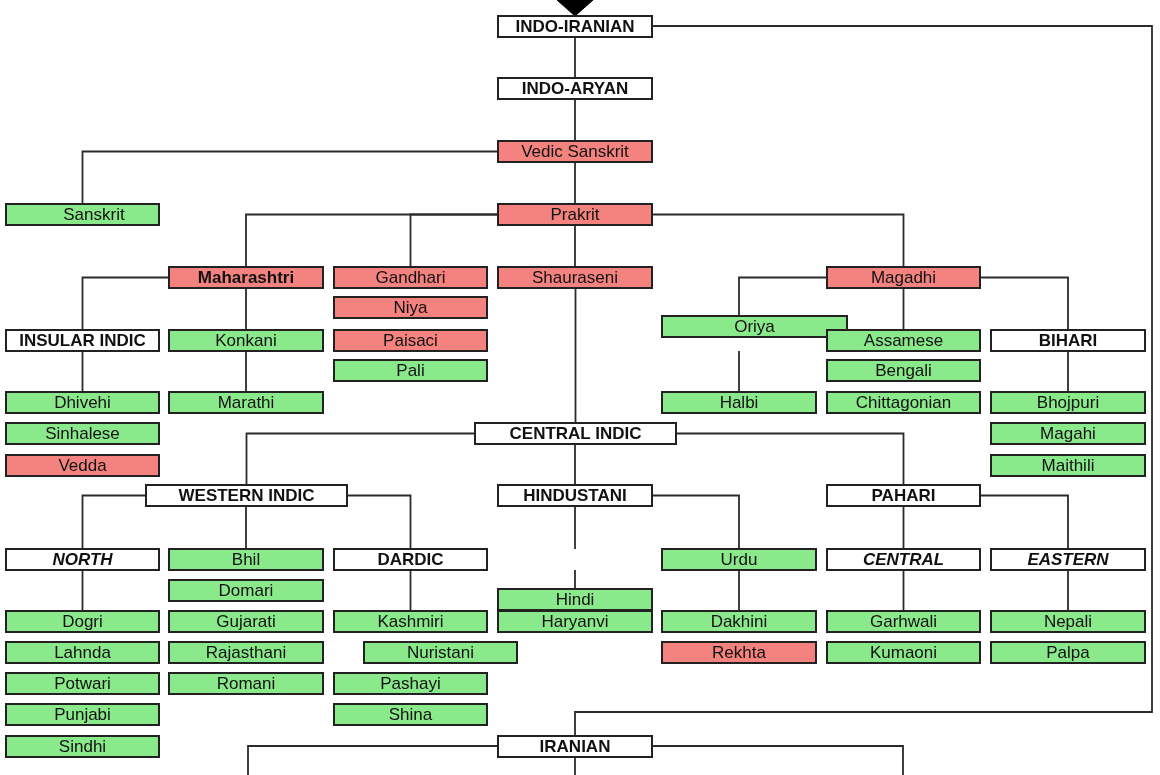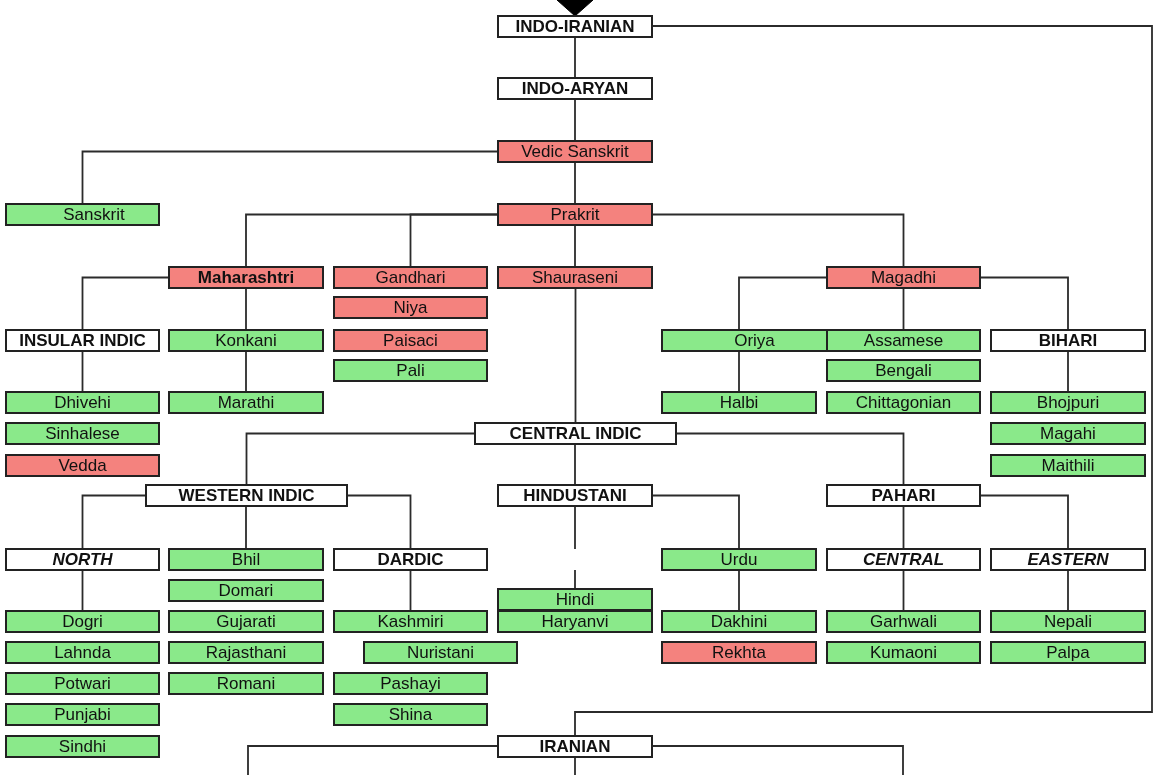--- a/index.html
+++ b/index.html
@@ -100,21 +100,21 @@
       </div>
       <div class="node group" style="left: 5px; top: 329px; width: 155px;">
         <span>INSULAR INDIC</span>
       </div>
       <div class="node living" style="left: 168px; top: 329px; width: 156px;">
         <span>Konkani</span>
       </div>
       <div class="node extinct" style="left: 333px; top: 329px; width: 155px;">
         <span>Paisaci</span>
       </div>
-      <div class="node living" style="left: 661px; top: 329px; width: 187px;">
+      <div class="node living" style="left: 661px; top: 315px; width: 187px;">
         <span>Oriya</span>
       </div>
       <div class="node living" style="left: 826px; top: 329px; width: 155px;">
         <span>Assamese</span>
       </div>
       <div class="node group" style="left: 990px; top: 329px; width: 156px;">
         <span>BIHARI</span>
       </div>
       <div class="node living" style="left: 333px; top: 359px; width: 155px;">
         <span>Pali</span>

